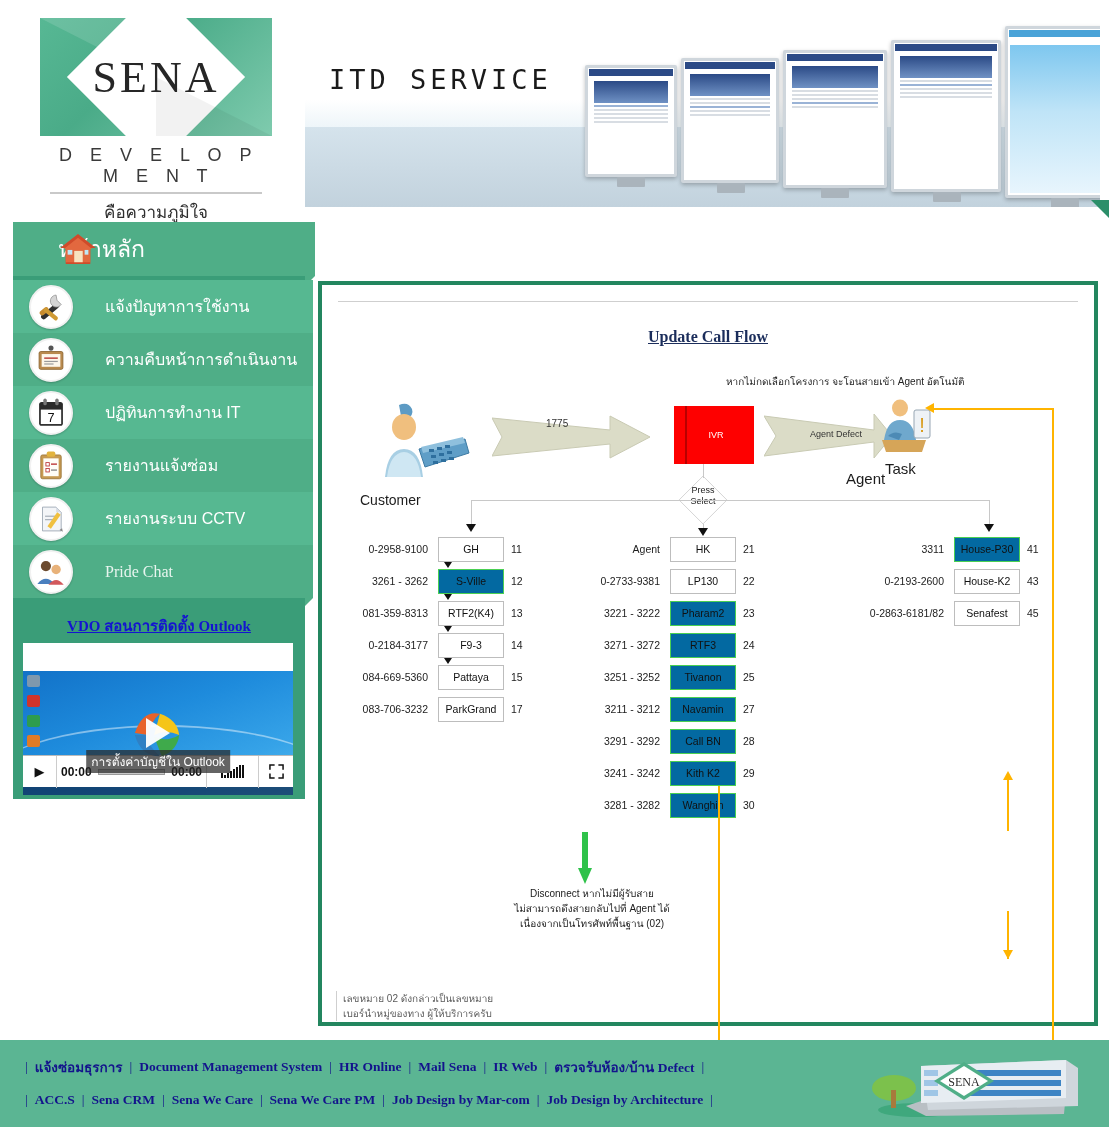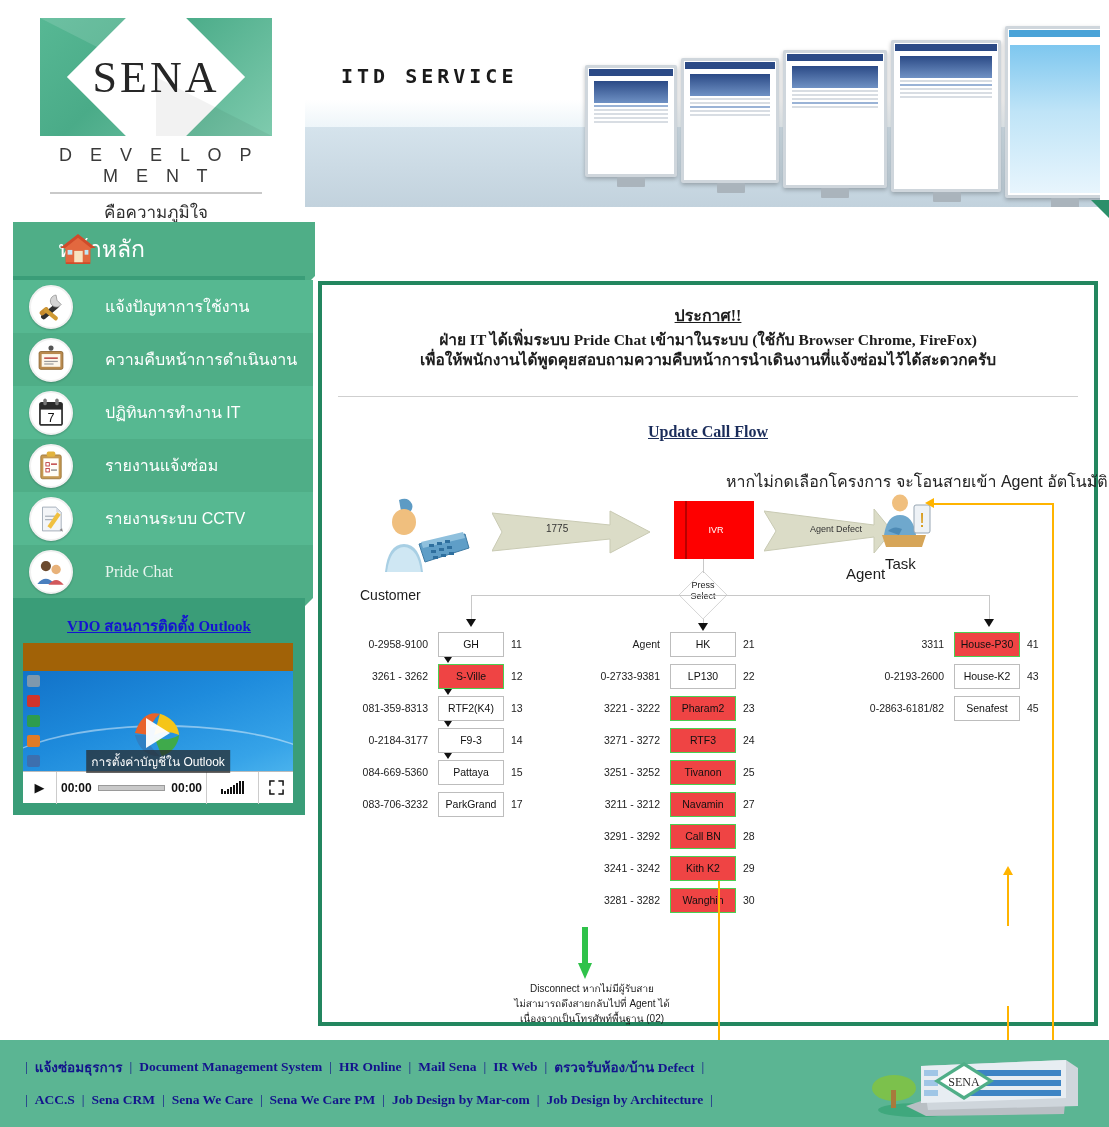--- a/index.html
+++ b/index.html
@@ -48,22 +48,22 @@
   .banner .swoosh {
     position:absolute; left:-10px; top:135px; width:520px; height:90px;
     background:linear-gradient(100deg,#cfe7f5,#eaf5fb 70%,transparent);
     border-radius:60% 40% 0 0 / 100% 60% 0 0; opacity:.95;
   }
   .banner .floor {
     position:absolute; left:0; bottom:0; width:100%; height:80px;
     background:linear-gradient(180deg,#d5e3ec,#c2d2dd);
   }
   .itd-title {
-    position:absolute; left:36px; top:52px;
-    font-family:"DejaVu Sans Mono", monospace; font-weight:bold; font-size:20px;
+    position:absolute; left:24px; top:52px;
+    font-family:"DejaVu Sans Mono", monospace; font-weight:normal; font-size:27px;
     letter-spacing:4px; color:#1a1a1a;
   }
   .monitors { position:absolute; left:280px; top:8px; width:515px; height:185px; }
   .mon {
     position:absolute; background:#fff;
     border:3px solid #cfd6dc; border-radius:2px;
     box-shadow:0 2px 4px rgba(0,0,0,.25);
   }
   .mon .bar { height:7px; background:#2b4a86; margin:1px; }
   .mon .pg { padding:2px; }
@@ -120,21 +120,21 @@
     position:absolute; left:46px; top:50%; transform:translateY(-50%);
     width:38px; height:34px;
   }
 
   
   .video-wrap { background:#3a9d78; padding:6px 10px 12px 10px; }
   .video-title {
     text-align:center; color:#1414d0; font-family:"Liberation Serif", serif;
     font-weight:bold; font-size:15px; text-decoration:underline; padding:2px 0 5px 0;
   }
-  .video-box { width:270px; height:160px; background:#a16207; position:relative; }
+  .video-box { width:270px; height:144px; background:#ffffff; position:relative; }
   .vid-inner {
     position:absolute; left:0; right:0; top:28px; height:124px;
     background:linear-gradient(160deg,#1272c8 0%,#1e8bdc 40%,#36a3e8 75%,#58bdf0 100%);
     overflow:hidden;
   }
   .vid-inner .curve{
     position:absolute; left:-40px; bottom:-50px; width:360px; height:120px;
     border-top:2px solid rgba(255,255,255,.45); border-radius:50%;
   }
   .vid-icons { position:absolute; left:4px; top:4px; width:18px; }
@@ -184,33 +184,33 @@
   }
   .diagram { position:relative; width:772px; height:560px; }
 
   .cust-icon { position:absolute; left:55px; top:55px; width:95px; height:78px; }
   .cust-label { position:absolute; left:38px; top:146px; font-size:14px; color:#1c1c1c; }
 
   .big-arrow {
     position:absolute; left:170px; top:68px; width:160px; height:46px;
   }
   .arrow-num {
-    position:absolute; left:224px; top:82px; font-size:10px; color:#333;
+    position:absolute; left:224px; top:72px; font-size:10px; color:#333;
   }
   .ivr {
     position:absolute; left:352px; top:60px; width:80px; height:58px;
     background:#fe0000; border-left:4px solid #fe0000;
     display:flex; align-items:center; justify-content:center;
     color:#fff; font-size:9px;
   }
   .ivr:before{content:"";position:absolute;left:7px;top:0;bottom:0;width:2px;background:#b90000;}
   .agent-arrow { position:absolute; left:442px; top:68px; width:130px; height:44px; }
   .agent-arrow-lbl { position:absolute; left:488px; top:83px; font-size:9px; color:#333; }
   .agent-icon { position:absolute; left:552px; top:50px; width:62px; height:62px; }
-  .note-auto { position:absolute; left:404px; top:28px; font-size:16px; color:#222; white-space:nowrap; }
+  .note-auto { position:absolute; left:404px; top:28px; font-size:10px; color:#222; white-space:nowrap; }
   .agent-word { position:absolute; left:524px; top:124px; font-size:15px; color:#1c1c1c; }
   .task-word { position:absolute; left:563px; top:114px; font-size:15px; color:#1c1c1c; }
 
   .diamond {
     position:absolute; left:345px; top:130px; width:72px; height:48px;
   }
   .diamond .dshape{
     position:absolute; left:12px; top:0; width:48px; height:48px;
     border:1px solid #c8c8c8; transform:rotate(45deg) scale(.72,.72);
   }
@@ -228,21 +228,21 @@
   }
 
   .col { position:absolute; }
   .row { display:flex; align-items:center; height:26px; margin-bottom:6px; }
   .row .num { width:92px; text-align:right; font-size:10.5px; color:#1c1c1c; padding-right:10px; }
   .row .box {
     width:66px; height:25px; border:1px solid #bdbdbd; background:#fff;
     display:flex; align-items:center; justify-content:center;
     font-size:10.5px; color:#111;
   }
-  .row .box.g { background:#ef4444; border-color:#4ad052; }
+  .row .box.g { background:#0369a1; border-color:#4ad052; }
   .row .ext { width:26px; text-align:left; font-size:10.5px; color:#1c1c1c; padding-left:7px; }
 
   .tiny-arrow {
     position:absolute; width:0;height:0;
     border-left:4px solid transparent;border-right:4px solid transparent;
     border-top:6px solid #111;
   }
 
   .green-arrow { position:absolute; left:256px; top:486px; width:14px; height:52px; }
   .disc-note {
@@ -499,25 +499,20 @@
             <path d="M1 6 V1 H6 M10 1 H15 V6 M15 10 V15 H10 M6 15 H1 V10" stroke="#111" fill="none" stroke-width="1.6"></path>
           </svg>
         </div>
       </div>
     </div>
   </div>
 </div>
 
 <div class="content">
 
-  <div class="announce">
-    <div class="h">ประกาศ!!</div>
-    <div class="l">ฝ่าย IT ได้เพิ่มระบบ Pride Chat เข้ามาในระบบ (ใช้กับ Browser Chrome, FireFox)</div>
-    <div class="l">เพื่อให้พนักงานได้พูดคุยสอบถามความคืบหน้าการนำเดินงานที่แจ้งซ่อมไว้ได้สะดวกครับ</div>
-  </div>
   <div class="hr"></div>
 
   <div class="flow-title">Update Call Flow</div>
 
   <div class="diagram">
 
     <svg class="cust-icon" viewBox="0 0 95 78">
       <path d="M22 4 q9 -4 13 4 q2 6 -5 10 l-6 -3 z" fill="#5d9bc4"></path>
       <ellipse cx="27" cy="26" rx="12" ry="13" fill="#f0bf7e"></ellipse>
       <path d="M8 76 q3 -28 19 -28 q16 0 19 28 z" fill="#a8cfe4"></path>

